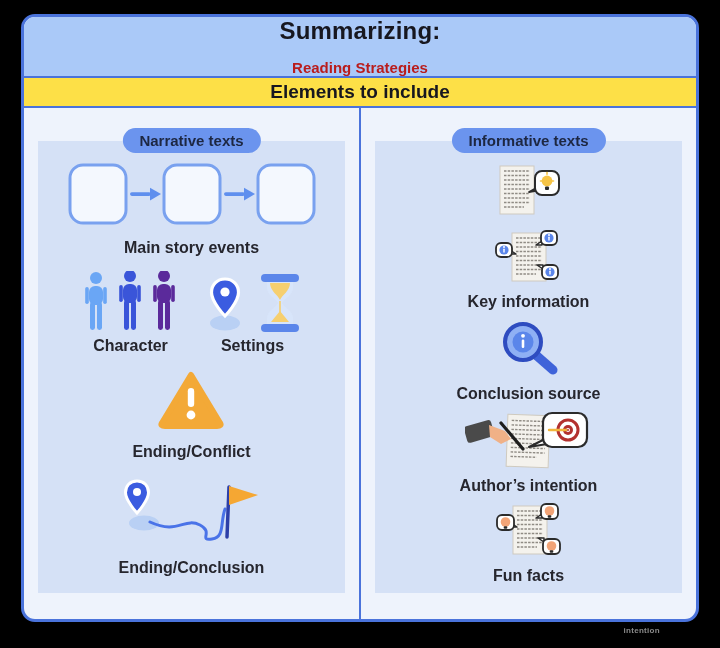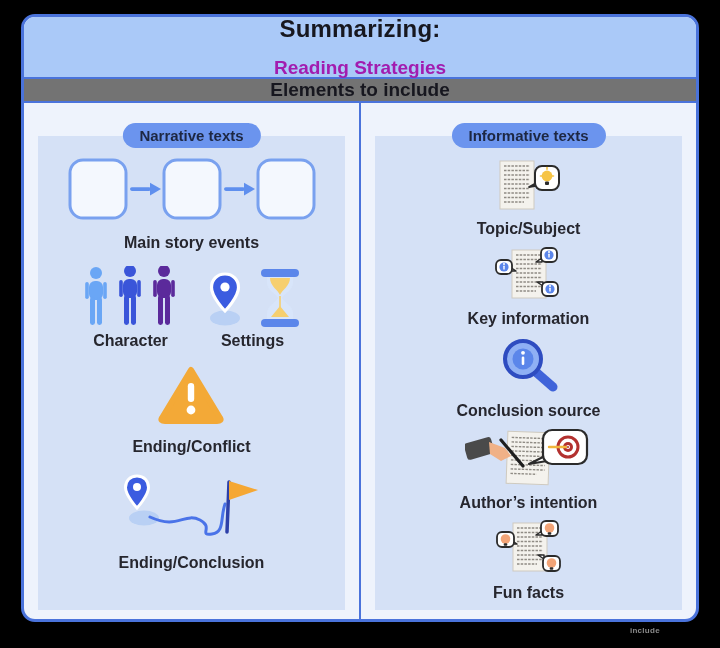--- a/index.html
+++ b/index.html
@@ -12,24 +12,24 @@
     position:absolute; left:21px; top:14px; width:678px; height:608px;
     background:#eef3fc; border:3px solid #4a73db; border-radius:14px;
     display:flex; flex-direction:column; overflow:hidden;
   }
 
   .header {
     height:62px; background:#aac9f8; border-bottom:2px solid #4a73db;
     display:flex; flex-direction:column; align-items:center; justify-content:center;
   }
   .header .title { font-size:24px; font-weight:800; color:#17171f; letter-spacing:.2px; }
-  .header .subtitle { font-size:19px; font-weight:600; color:#a21caf; margin-top:14px; }
+  .header .subtitle { font-size:15px; font-weight:600; color:#b91c1c; margin-top:14px; }
 
   .band {
-    height:58px; background:#737373; border-bottom:2px solid #4a73db;
+    height:58px; background:#fde047; border-bottom:2px solid #4a73db;
     display:flex; align-items:center; justify-content:center;
   }
   .band .band-title { font-size:19px; font-weight:800; color:#17171f; }
 
   .columns { flex:1; display:flex; }
   .cell { flex:1; display:flex; position:relative; }
   .cell.left { border-right:2px solid #4a73db; }
 
   .panel {
     flex:1; margin:33px 14px 26px 14px; background:#d5e1f6; position:relative;
@@ -205,21 +205,20 @@
                 <rect x="39" y="8" width="24" height="24" rx="7" fill="#fff" stroke="#2b2b2b" stroke-width="2"></rect>
                 <circle cx="51" cy="18" r="5.4" fill="#f6c445"></circle>
                 <g stroke="#f6c445" stroke-width="1.6" stroke-linecap="round">
                   <line x1="51" y1="9.5" x2="51" y2="11.2"></line>
                     <line x1="44.5" y1="18" x2="46.2" y2="18"></line>
                   <line x1="55.8" y1="18" x2="57.5" y2="18"></line>
                 </g>
                 <rect x="49" y="23.5" width="4" height="3.6" rx="1" fill="#2b2b2b"></rect>
               </svg>
             </span>
-            <div class="item-label">Topic/Subject</div>
           </div>
 
           <div class="rblock">
             <span>
               <svg width="66" height="56" viewBox="0 0 66 56">
                 <rect x="17" y="4" width="34" height="48" fill="#f4f2ed" stroke="#cfcabf" stroke-width="1"></rect>
                 <g stroke="#8f8b84" stroke-width="1.5" stroke-dasharray="2.5 1.2">
                   <line x1="21" y1="9" x2="47" y2="9"></line>
                     <line x1="21" y1="13.5" x2="47" y2="13.5"></line>
                   <line x1="21" y1="18" x2="47" y2="18"></line>
@@ -336,14 +335,14 @@
             </span>
             <div class="item-label">Fun facts</div>
           </div>
 
         </div>
       </div>
 
     </div>
   </div>
 
-  <div class="watermark">include</div>
+  <div class="watermark">intention</div>
 </div>
 
 </body></html>

